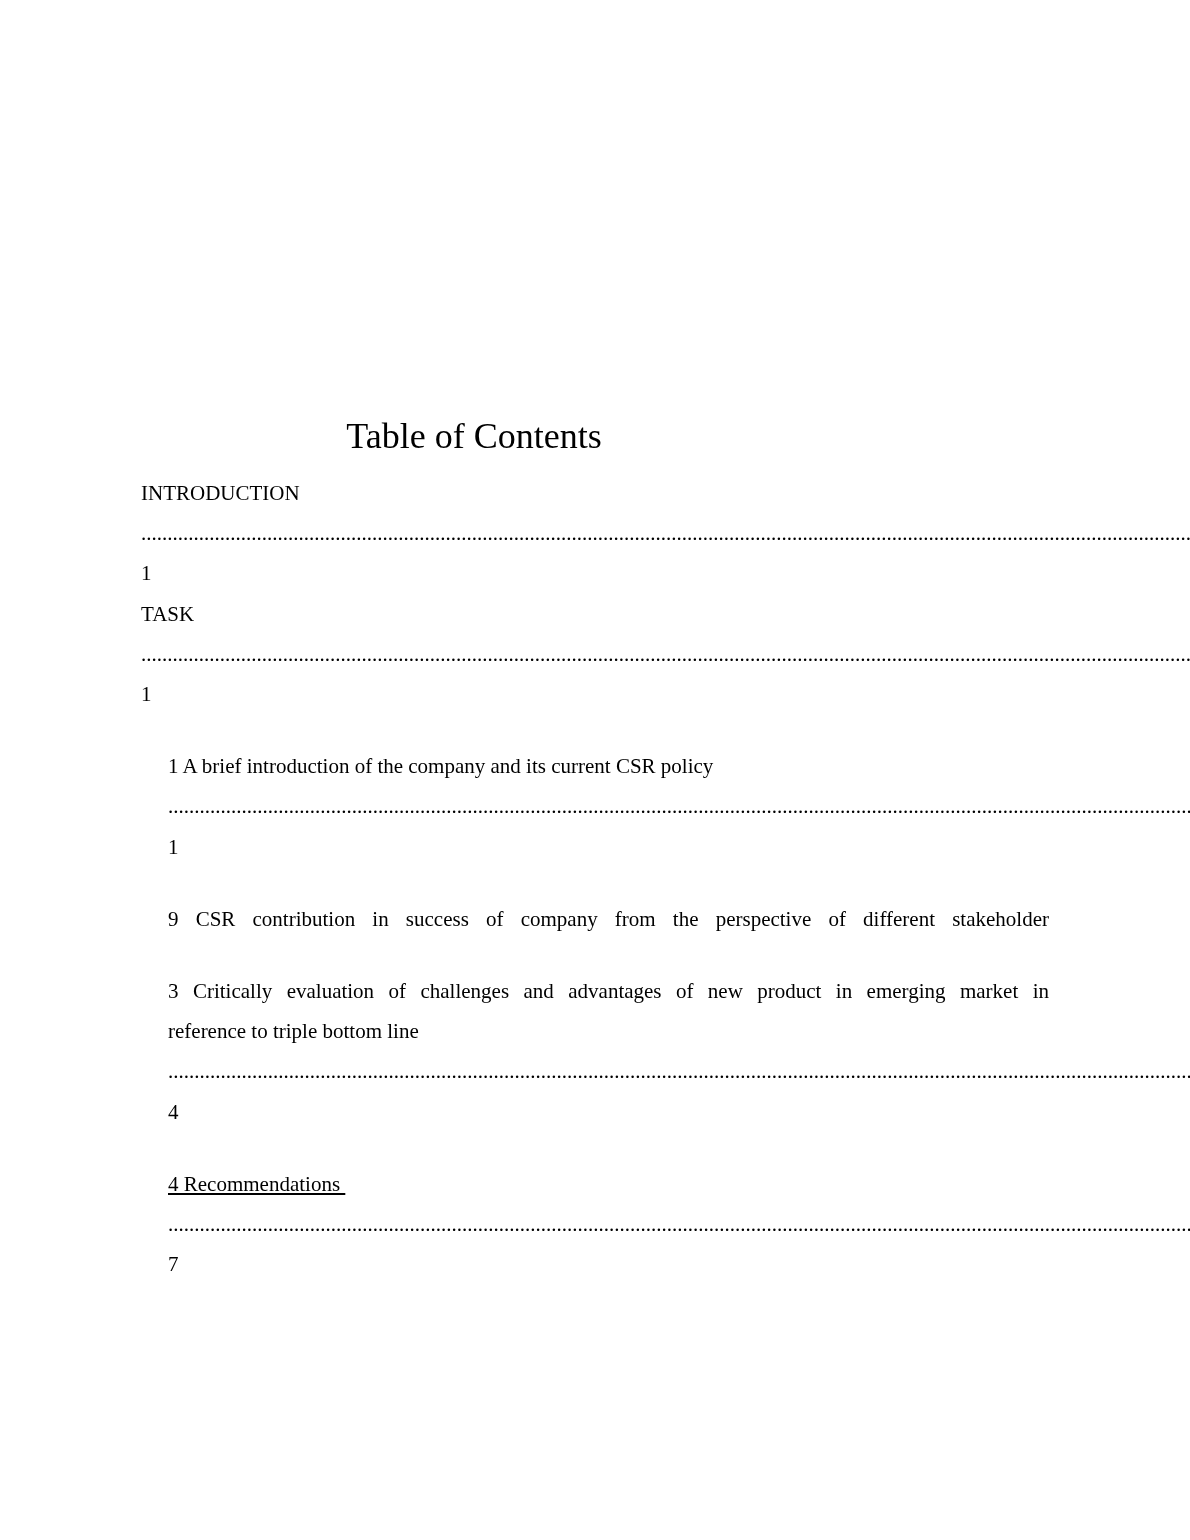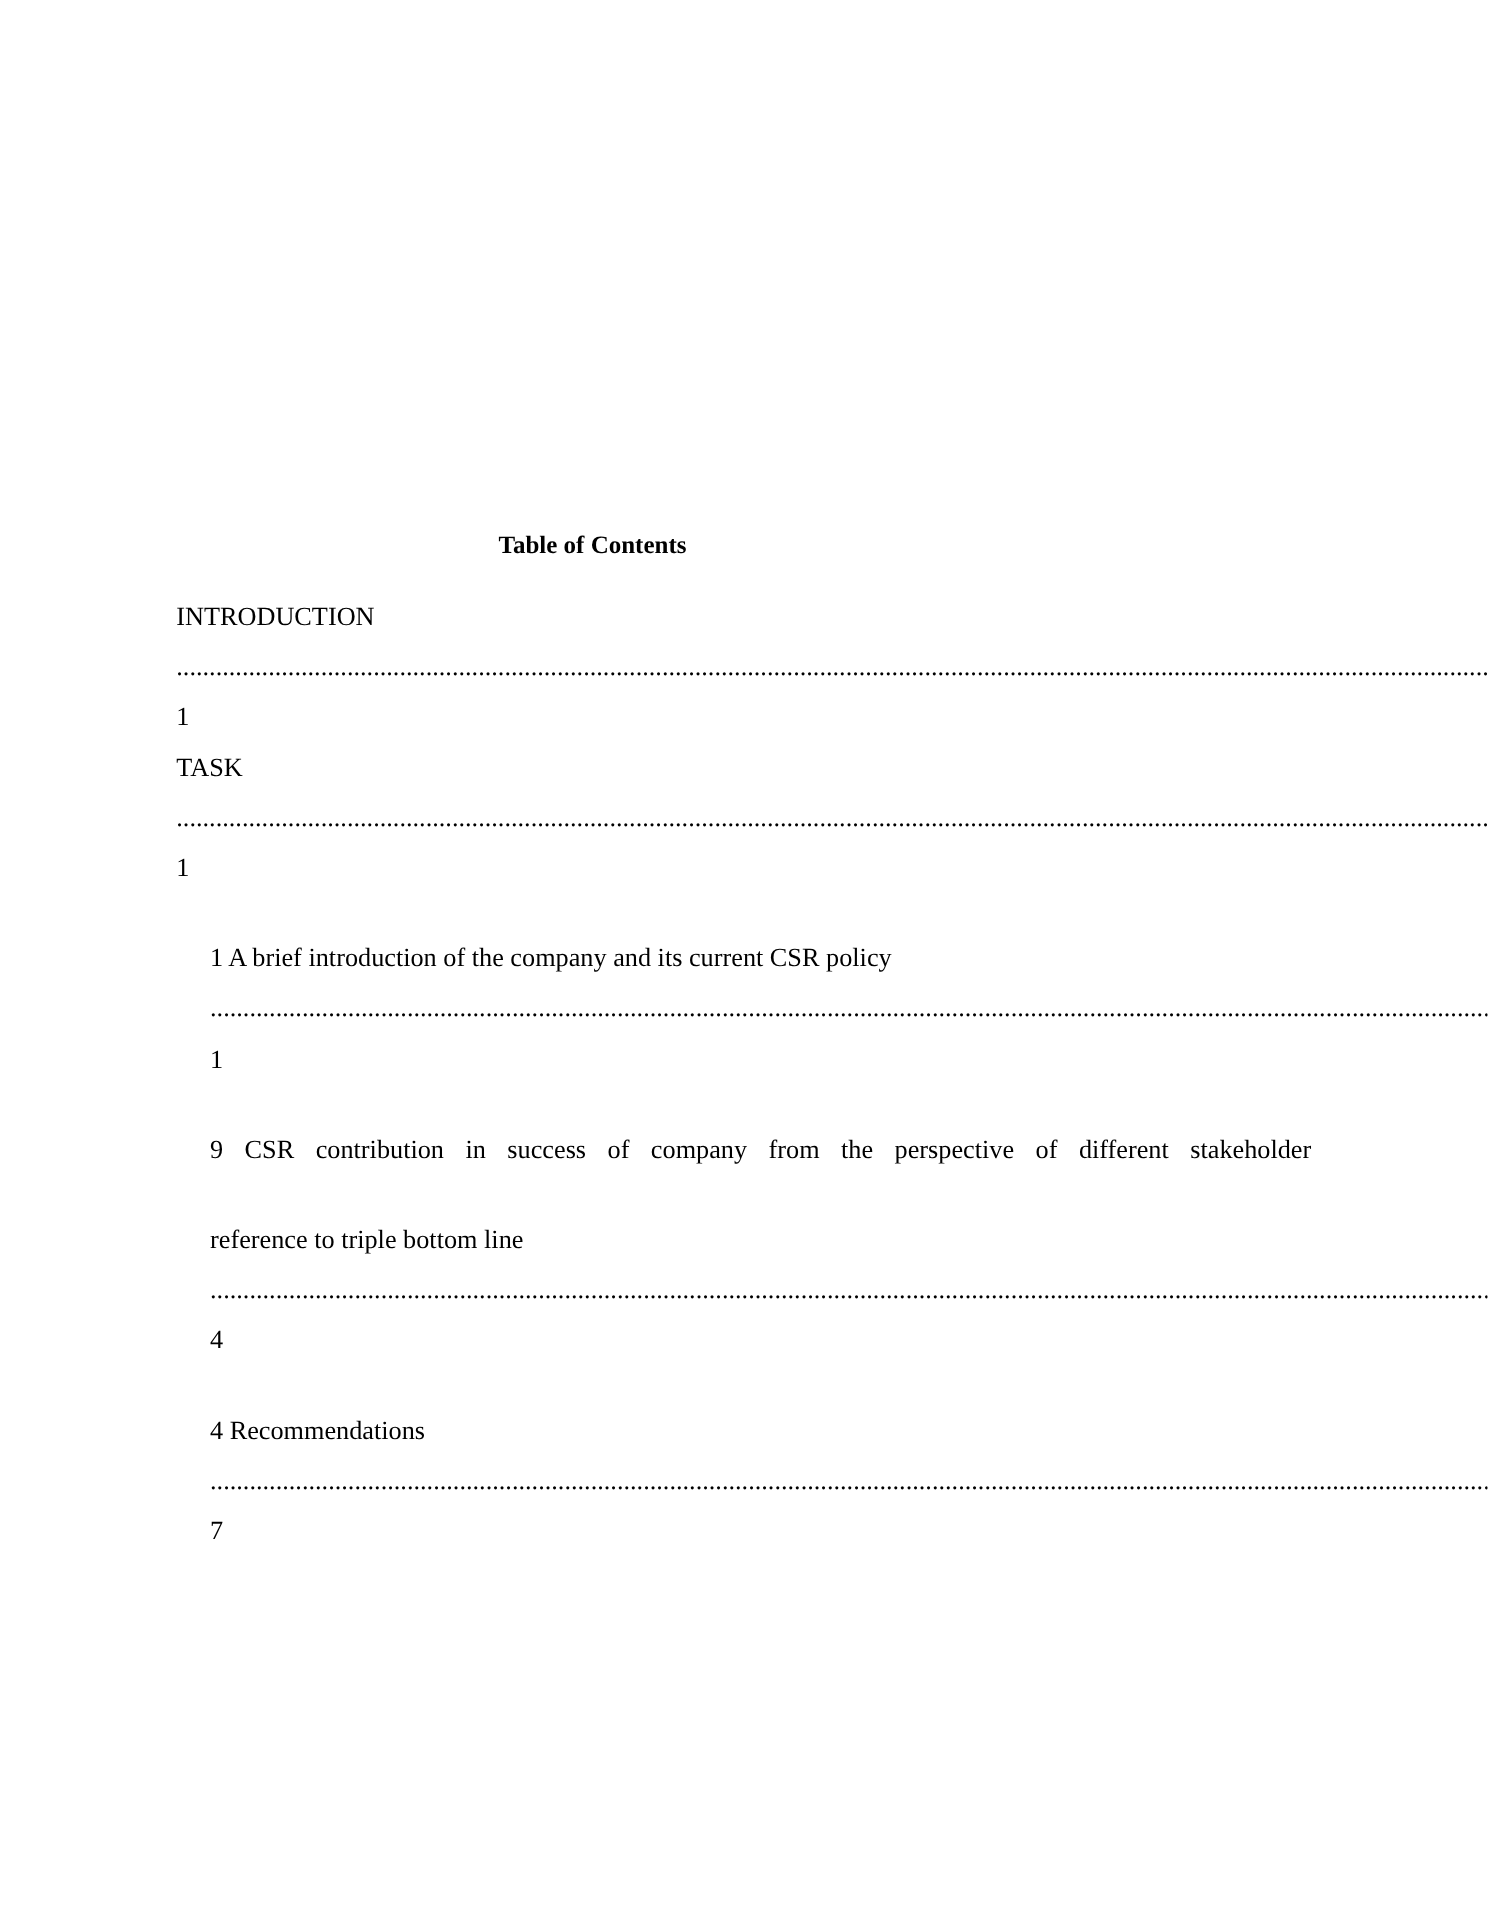--- a/index.html
+++ b/index.html
@@ -21,22 +21,22 @@
       width: 1190px;
       height: 1540px;
       background: #ffffff;
     }
     .toc-title {
       position: absolute;
       left: 0;
       width: 948px;
       top: 419px;
       text-align: center;
-      font-weight: bold;
-      font-size: 20px;
+      font-weight: normal;
+      font-size: 36px;
       line-height: 34px;
     }
     .toc {
       position: absolute;
       left: 141px;
       width: 908px;
       top: 473px;
     }
     .toc-entry {
       font-size: 21px;
@@ -102,30 +102,31 @@
         <span class="leader"></span>
         <span class="page-num">1</span>
       </div>
     </div>
 
     <div class="toc-entry level-2">
       <div class="toc-justified">9 CSR contribution in success of company from the perspective of different stakeholder</div>
     </div>
 
     <div class="toc-entry level-2">
+      <div class="toc-justified">3 Critically evaluation of challenges and advantages of new product in emerging market in</div>
       <div class="toc-line">
         <span class="label">reference to triple bottom line</span>
         <span class="leader"></span>
         <span class="page-num">4</span>
       </div>
     </div>
 
     <div class="toc-entry level-2">
       <div class="toc-line">
-        <span class="label" style="white-space:pre;">4 Recommendations </span>
+        <span class="label" style="white-space:pre;text-decoration:underline;">4 Recommendations </span>
         <span class="leader"></span>
         <span class="page-num">7</span>
       </div>
     </div>
 
 
 
   </div>
 </div>
 

